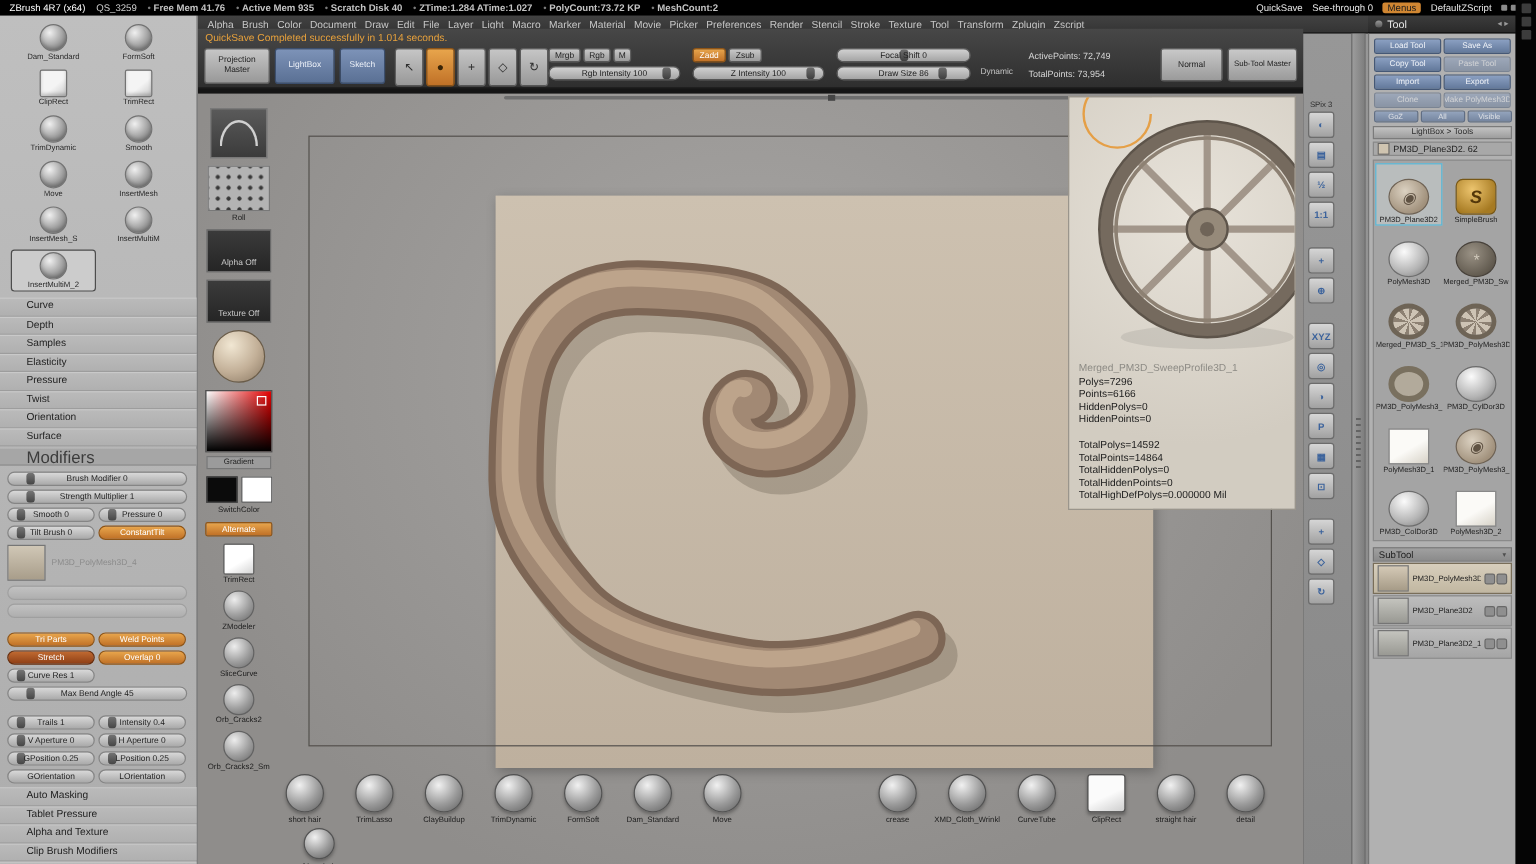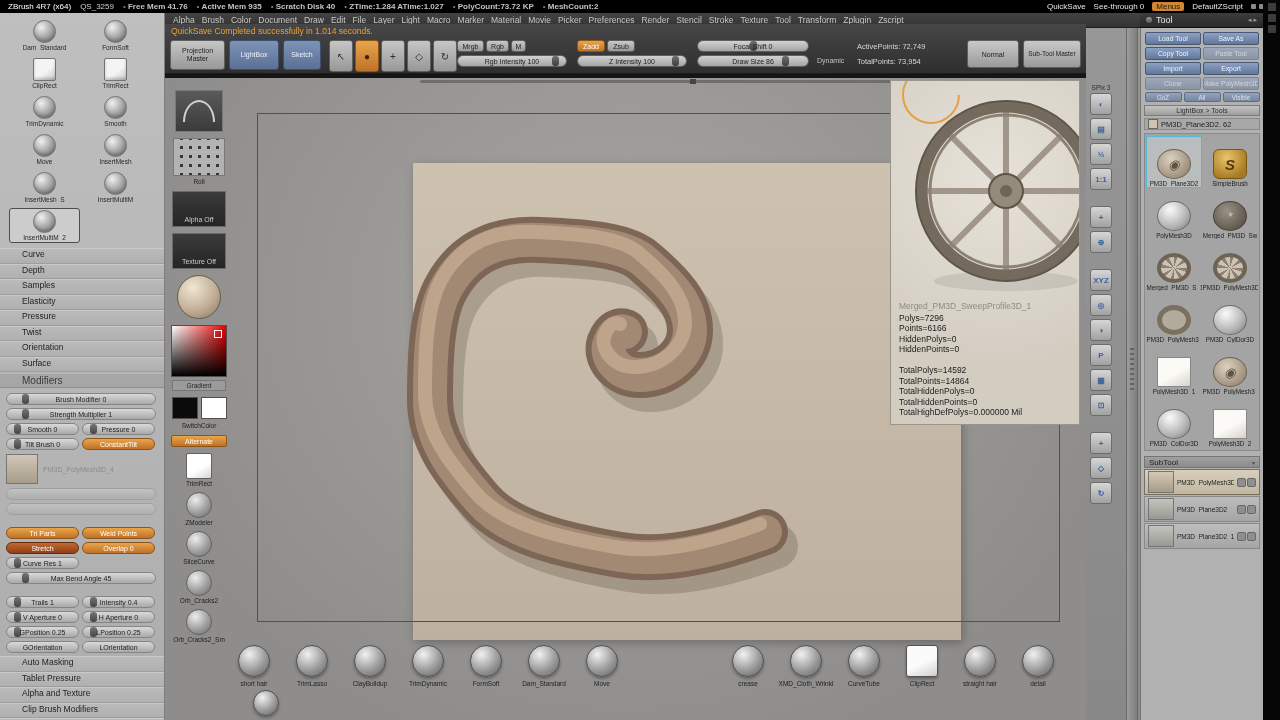--- a/index.html
+++ b/index.html
@@ -24,21 +24,21 @@
   
   .left-panel{position:absolute;left:0;top:13px;width:165px;height:707px;background:linear-gradient(#bfbfbf,#adadad);border-right:1px solid #7e7e7e;box-sizing:border-box;overflow:hidden}
   .brush-tray{display:flex;flex-wrap:wrap;padding:5px 9px 2px;row-gap:3px}
   .btn-brush{width:71px;display:flex;flex-direction:column;align-items:center;padding:1px 0;border:1px solid transparent;border-radius:3px;box-sizing:border-box}
   .btn-brush.selected{border-color:#4d4d4d;background:#cccccc}
   .bicon{width:21px;height:21px;border-radius:50%;background:radial-gradient(circle at 35% 30%,#f0f0f0,#9d9d9d 58%,#6c6c6c);border:1px solid #737373;box-shadow:inset 0 -2px 3px rgba(0,0,0,.2)}
   .s-square .bicon{border-radius:2px;background:linear-gradient(140deg,#f4f4f4 58%,#c8c8c8)}
   .blab{font-size:6.5px;color:#282828;margin-top:1px;max-width:70px;white-space:nowrap;overflow:hidden}
   .sections-top,.sections-bottom{margin-top:3px}
   .sec-row{height:15.5px;display:flex;align-items:flex-start;padding-left:22px;font-size:8.5px;color:#1e1e1e;border-top:1px solid #c9c9c9;border-bottom:1px solid #9d9d9d;background:linear-gradient(#bababa,#b0b0b0);box-sizing:border-box}
-  .mod-header{height:13px;display:flex;align-items:center;padding-left:22px;font-size:10px;color:#3c3c3c;background:#a6a6a6;border-bottom:1px solid #8e8e8e;margin-top:2px}
+  .mod-header{height:13px;display:flex;align-items:center;padding-left:22px;font-size:14px;color:#3c3c3c;background:#a6a6a6;border-bottom:1px solid #8e8e8e;margin-top:2px}
   .mod-rows{display:flex;flex-wrap:wrap;padding:5px 6px 0;column-gap:3px;row-gap:3px}
   .mrow{position:relative;height:12px;border-radius:6px;background:linear-gradient(#d9d9d9,#a9a9a9);border:1px solid #858585;font-size:7px;color:#1f1f1f;display:flex;align-items:center;justify-content:center;overflow:hidden;box-sizing:border-box}
   .mrow span{position:relative;z-index:1;white-space:nowrap}
   .w-full{width:150px}.w-half{width:73px}
   .mrow .handle{display:none;position:absolute;left:10%;top:0;width:7px;height:100%;background:linear-gradient(#757575,#454545);border-radius:3px}
   .v-slider .handle{display:block}
   .v-orange{background:linear-gradient(#e8a54c,#c07127);border-color:#8f5517;color:#fff}
   .v-orange-dark{background:linear-gradient(#c06a31,#8f3f16);border-color:#662d0d;color:#fff}
   .v-disabled{opacity:.4}
   .v-spacer{visibility:hidden}

